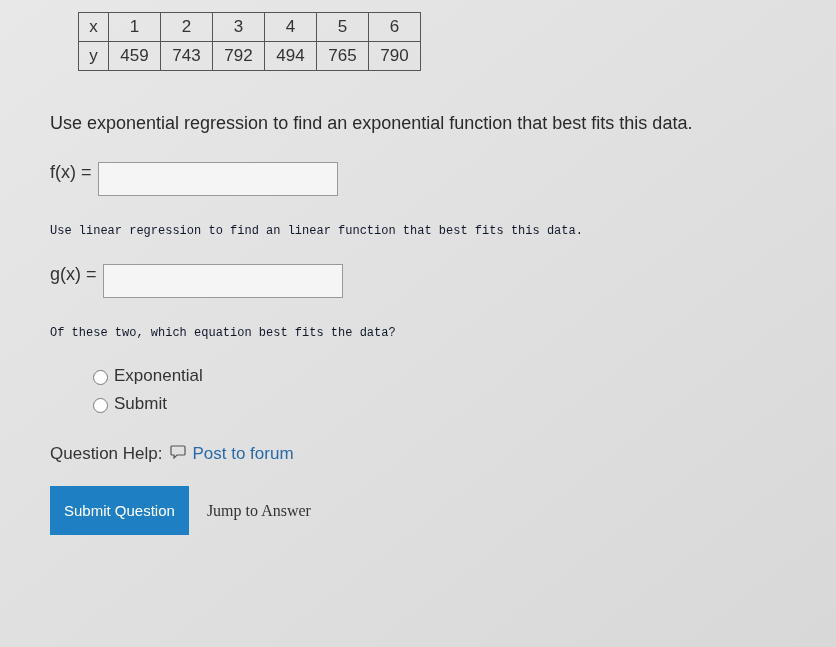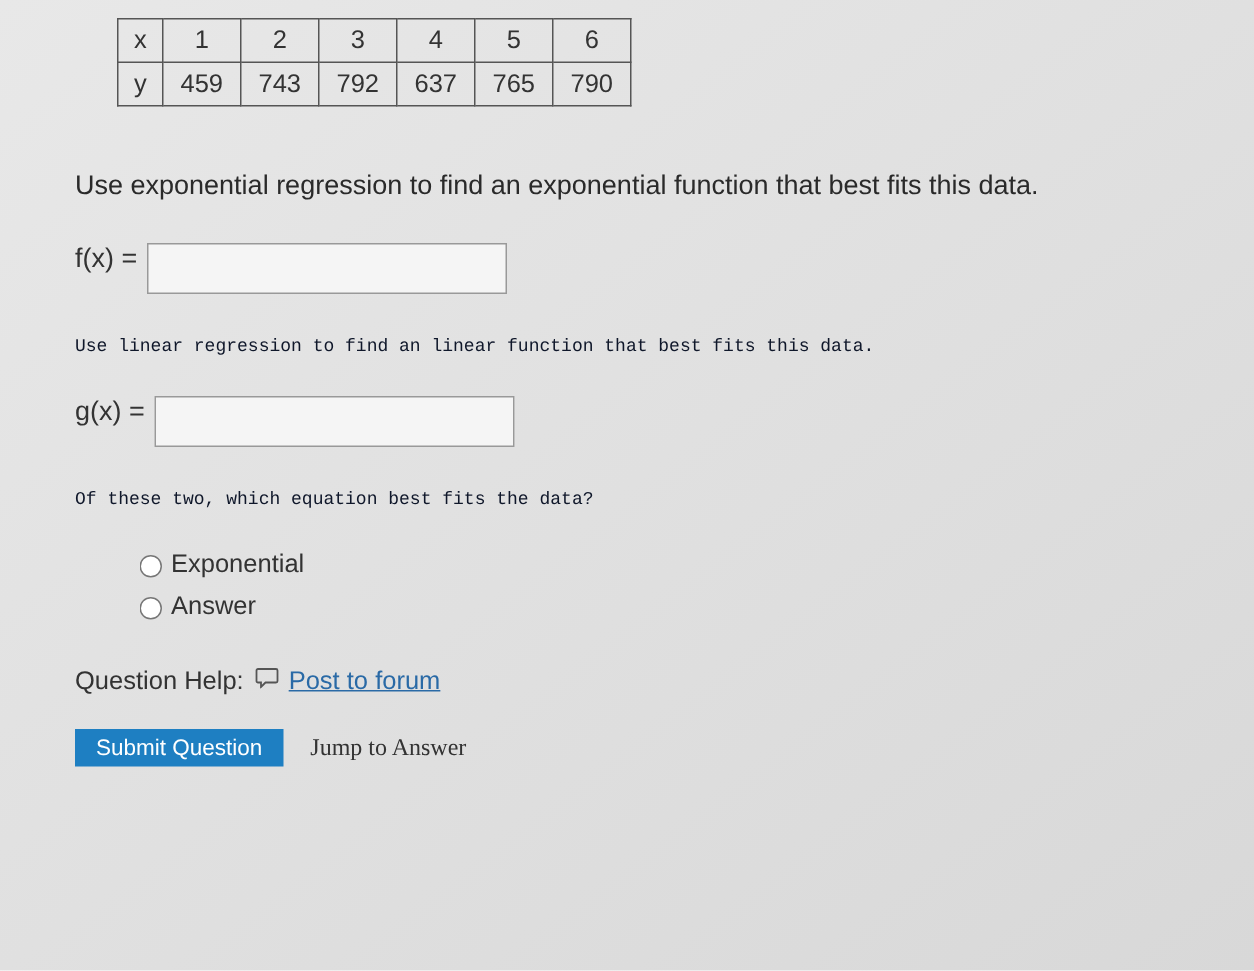--- a/index.html
+++ b/index.html
@@ -81,38 +81,37 @@
     .help-row {
       margin-top: 30px;
       font-size: 17px;
       display: flex;
       align-items: center;
     }
     .help-link {
       color: #2a6aa6;
       margin-left: 4px;
       cursor: pointer;
-      text-decoration: underline;
     }
     .chat-icon {
       display: inline-block;
       margin-left: 8px;
       margin-right: 2px;
     }
     .bottom-row {
       margin-top: 22px;
       display: flex;
       align-items: center;
       gap: 18px;
     }
     button.submit {
       background: #1e7fc2;
       color: #fff;
       border: none;
-      padding: 4px 14px;
+      padding: 16px 14px;
       font-size: 15px;
       cursor: pointer;
     }
     .jump-link {
       color: #333;
       font-size: 16px;
       cursor: pointer;
       font-family: Liberation Serif, serif;
     }
   </style>
@@ -129,21 +128,21 @@
       <td>3</td>
       <td>4</td>
       <td>5</td>
       <td>6</td>
     </tr>
     <tr>
       <td class="header-cell">y</td>
       <td>459</td>
       <td>743</td>
       <td>792</td>
-      <td>637</td>
+      <td>494</td>
       <td>765</td>
       <td>790</td>
     </tr>
   </tbody>
     </table>
 
   <div class="prompt">Use exponential regression to find an exponential function that best fits this data.</div>
 
   <div class="formula-row">
     <span class="formula-label">f(x) =</span>
@@ -159,21 +158,21 @@
 
   <div class="prompt2">Of these two, which equation best fits the data?</div>
 
   <div class="radios">
     <label class="radio-row">
       <input type="radio" name="bestfit" style="">
       <span>Exponential</span>
     </label>
     <label class="radio-row">
       <input type="radio" name="bestfit" style="">
-      <span>Answer</span>
+      <span>Submit</span>
     </label>
   </div>
 
   <div class="help-row">
     <span>Question Help:</span>
     <span class="chat-icon">
       <svg width="16" height="14" viewBox="0 0 16 14">
         <path d="M2 1 h12 a1 1 0 0 1 1 1 v7 a1 1 0 0 1 -1 1 h-7 l-3 3 v-3 h-2 a1 1 0 0 1 -1 -1 v-7 a1 1 0 0 1 1 -1 z" fill="none" stroke="#555" stroke-width="1.2"></path>
       </svg>
     </span>

